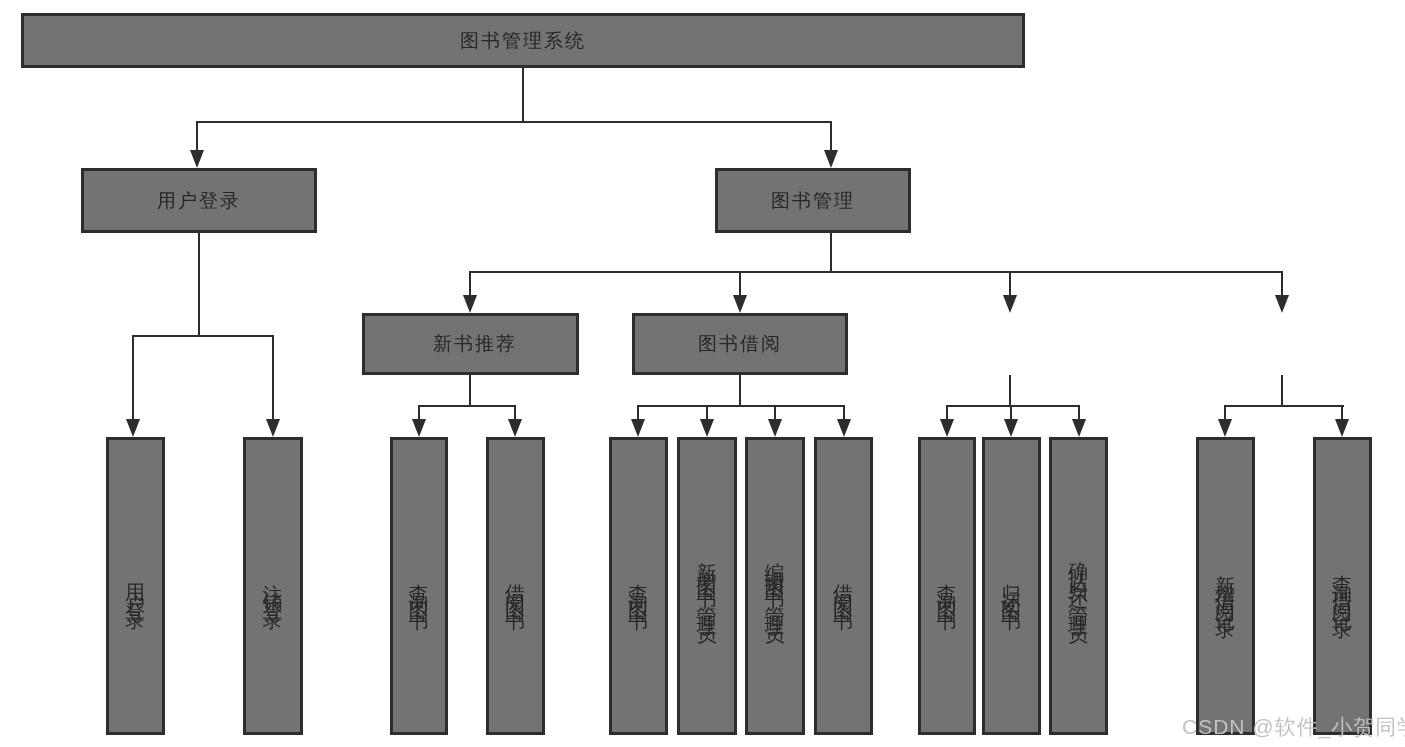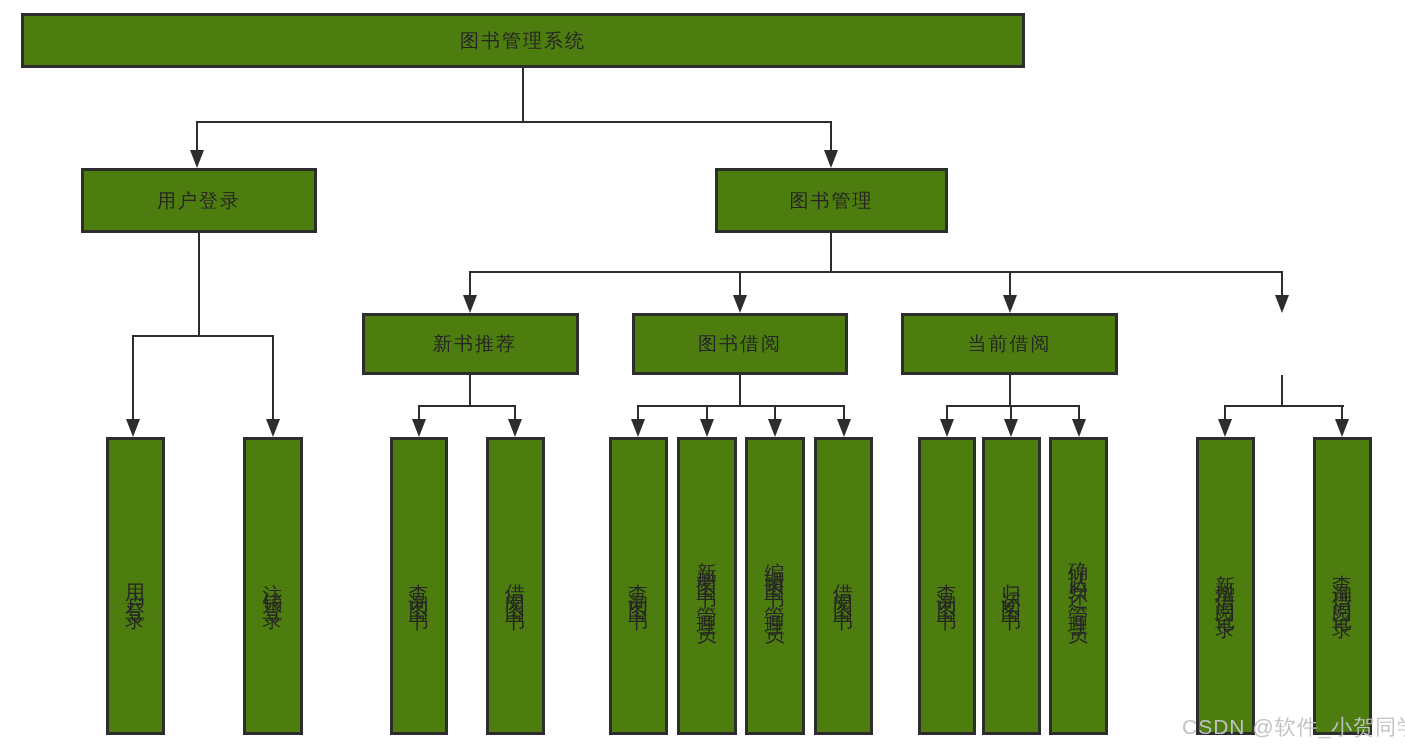--- a/index.html
+++ b/index.html
@@ -1,21 +1,21 @@
 <!DOCTYPE html>
 <html><head>
 <meta charset="utf-8">
 <style>
   html,body { margin:0; padding:0; background:#ffffff; }
   #stage {
     position:relative; width:1405px; height:747px; background:#ffffff;
     font-family:"Liberation Sans", sans-serif; overflow:hidden;
   }
   .box {
-    position:absolute; background:#4d7c0f; border:3px solid #2d2d2d;
+    position:absolute; background:#737373; border:3px solid #2d2d2d;
     box-sizing:border-box; display:flex; align-items:center; justify-content:center;
     color:#262626; font-size:19px; letter-spacing:2px; z-index:2;
   }
   .vbox {
     writing-mode:vertical-rl; text-orientation:mixed;
     font-size:20px; letter-spacing:9px; line-height:1;
   }
   .hline, .vline { position:absolute; background:#2d2d2d; z-index:1; }
   .hline { height:2px; } .vline { width:2px; }
   .arrowhead {
@@ -40,21 +40,21 @@
   <div class="vline" style="left:522px; top:68px;  height:55px;"></div>
   <div class="hline" style="left:196px; top:121px; width:636px;"></div>
   <div class="vline" style="left:196px; top:121px; height:30px;"></div>
   <div class="arrowhead" style="left:190px; top:150px;"></div>
   <div class="vline" style="left:830px; top:121px; height:30px;"></div>
   <div class="arrowhead" style="left:824px; top:150px;"></div>
 
   <div class="box" style="left:81px; top:168px; width:236px; height:65px;">
     <span>用户登录</span>
   </div>
-  <div class="box" style="left:715px; top:168px; width:233px; height:65px;">
+  <div class="box" style="left:715px; top:168px; width:196px; height:65px;">
     <span>图书管理</span>
   </div>
 
   <div class="vline" style="left:198px; top:233px; height:104px;"></div>
   <div class="hline" style="left:132px; top:335px; width:142px;"></div>
   <div class="vline" style="left:132px; top:335px; height:85px;"></div>
   <div class="arrowhead" style="left:126px; top:419px;"></div>
   <div class="vline" style="left:272px; top:335px; height:85px;"></div>
   <div class="arrowhead" style="left:266px; top:419px;"></div>
 
@@ -67,23 +67,20 @@
   <div class="vline" style="left:1009px; top:271px; height:25px;"></div>
   <div class="arrowhead" style="left:1003px; top:295px;"></div>
   <div class="vline" style="left:1281px; top:271px; height:25px;"></div>
   <div class="arrowhead" style="left:1275px; top:295px;"></div>
 
   <div class="box" style="left:362px; top:313px; width:217px; height:62px;padding-left:9px;">
     <span>新书推荐</span>
   </div>
   <div class="box" style="left:632px; top:313px; width:216px; height:62px;">
     <span>图书借阅</span>
-  </div>
-  <div class="box" style="left:901px; top:313px; width:217px; height:62px;">
-    <span>当前借阅</span>
   </div>
 
   <div class="vline" style="left:469px; top:375px; height:32px;"></div>
   <div class="hline" style="left:418px; top:405px; width:98px;"></div>
   <div class="vline" style="left:418px; top:405px; height:15px;"></div>
   <div class="arrowhead" style="left:412px; top:419px;"></div>
   <div class="vline" style="left:514px; top:405px; height:15px;"></div>
   <div class="arrowhead" style="left:508px; top:419px;"></div>
 
   <div class="vline" style="left:739px; top:375px; height:32px;"></div>

